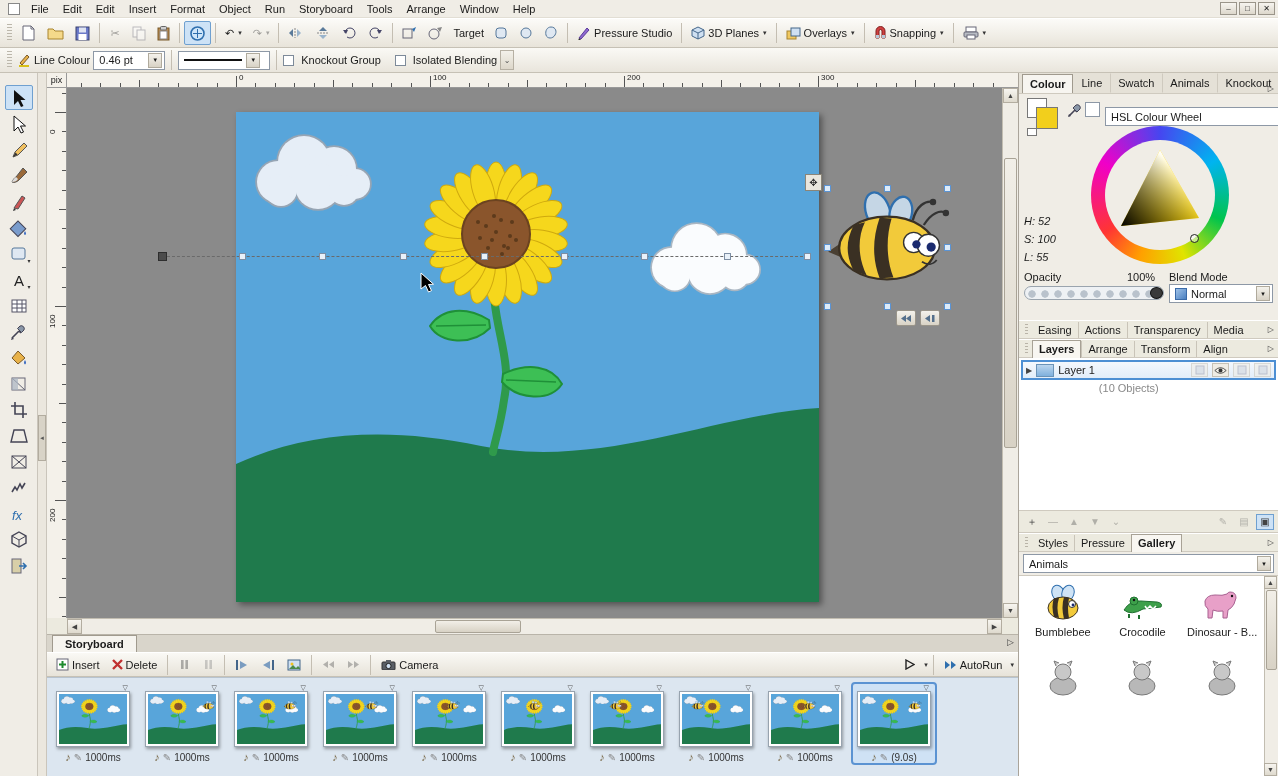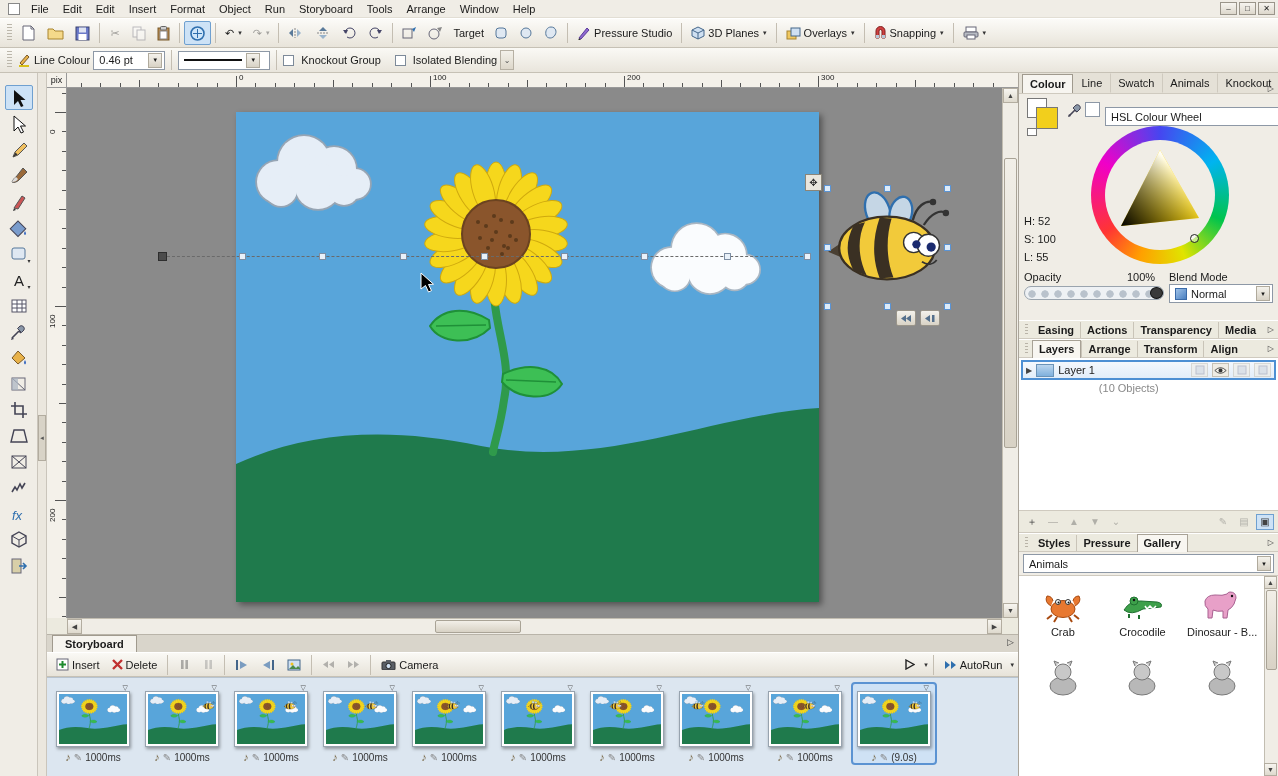--- a/index.html
+++ b/index.html
@@ -102,32 +102,32 @@
   .swatch-front{position:absolute;left:9px;top:9px;width:22px;height:22px;border:1px solid #777;}
   .swatch-mini{position:absolute;left:0;bottom:0;width:10px;height:8px;background:#fff;border:1px solid #777;}
   .eyedropper{position:absolute;left:48px;top:8px;}
   .none-swatch{position:absolute;left:66px;top:8px;width:15px;height:15px;background:#fff;border:1px solid #8d98a6;}
   .hsl-select{position:absolute;left:86px;top:13px;width:190px;}
   .wheel{position:absolute;left:72px;top:32px;width:138px;height:138px;border-radius:50%;
     background:conic-gradient(#4646f0,#00b4f0 58deg,#00c44c 112deg,#e0e400 158deg,#ffa000 198deg,#ff3434 236deg,#f000c8 300deg,#4646f0 360deg);}
   .wheel-inner{position:absolute;inset:14px;border-radius:50%;background:#f0ede6;}
   .wheel svg{position:absolute;inset:14px;}
   .hue-marker{position:absolute;left:99px;top:108px;width:9px;height:9px;border:1.5px solid #222;border-radius:50%;background:rgba(255,255,255,.5);}
-  .hsl-labels{position:absolute;left:5px;top:118px;line-height:18px;}
+  .hsl-labels{position:absolute;left:5px;top:118px;line-height:18px;font-style:italic;}
   .op-label{position:absolute;left:5px;top:177px;}
   .op-value{position:absolute;left:108px;top:177px;}
   .blend-label{position:absolute;left:150px;top:177px;}
   .op-slider{position:absolute;left:5px;top:192px;width:140px;height:14px;border:1px solid #9aa4ae;border-radius:7px;background:
      radial-gradient(circle 4px at 7px 7px,#b9c2cc 3.4px,transparent 4px);background-size:13px 14px;background-color:#eef1f4;}
   .op-handle{position:absolute;right:0px;top:0px;width:13px;height:12px;background:#3a3a3a;border-radius:50%;border:1px solid #111;}
   .blend-select{position:absolute;left:150px;top:190px;width:104px;}
   .blend-ic{width:12px;height:12px;background:linear-gradient(135deg,#9fc2e8,#4a7fc0);border:1px solid #3a6aa8;}
 
   .mini-tabs{height:19px;background:#eceadf;border-top:1px solid #fff;border-bottom:1px solid #cfcabf;display:flex;align-items:center;padding-left:6px;position:relative;}
-  .mini-tab{padding:2px 6px;white-space:nowrap;font-weight:bold;}
+  .mini-tab{padding:2px 6px;white-space:nowrap;}
   .mini-tab + .mini-tab{border-left:1px solid #c9c4b8;}
   .mini-tab.active{background:#f8f6f1;border:1px solid #a8a296;border-bottom:none;font-weight:bold;height:18px;margin-bottom:-1px;}
   .mini-chevron{position:absolute;right:4px;font-size:8px;color:#444;}
   .mini-grip{width:3px;height:12px;margin-right:4px;background:repeating-linear-gradient(#b9b4a8 0 1px,transparent 1px 3px);}
 
   .layers-list{height:153px;background:#fff;border-bottom:1px solid #cfcabf;padding:2px;}
   .layer-row{height:20px;border:2px solid #4d8fd3;background:linear-gradient(#f4f8fd,#e2edf9);display:flex;align-items:center;gap:4px;padding:0 3px;}
   .layer-thumb{width:18px;height:13px;background:linear-gradient(#bcd6ee,#7fb0dd);border:1px solid #6a93b8;}
   .layer-objects{color:#888;margin-top:36px;}
   .layer-spacer{flex:1;}
@@ -2016,29 +2016,28 @@
         </div>
       <div class="cat-select-row">
         <div class="combo cat-select">
           <span style="flex:1;">Animals</span>
             <div class="dd-box">▾</div>
         </div>
       </div>
       <div class="gallery" id="gallery">
           <div class="g-item">
             <svg viewBox="0 0 42 40">
-              <ellipse cx="21" cy="25" rx="12" ry="8.5" fill="#e87830" stroke="#a84a10"></ellipse>
-              <circle cx="16" cy="18" r="2.5" fill="#fff" stroke="#333"></circle>
-              <circle cx="26" cy="18" r="2.5" fill="#fff" stroke="#333"></circle>
-              <circle cx="16.5" cy="18.5" r="1" fill="#111"></circle>
-              <circle cx="26.5" cy="18.5" r="1" fill="#111"></circle>
-              <path d="M9,22 q-7,-4 -4,-10 q5,0 6,5 M33,22 q7,-4 4,-10 q-5,0 -6,5" fill="#e87830" stroke="#a84a10"></path>
-              <path d="M10,31 l-5,4 M15,33 l-3,5 M32,31 l5,4 M27,33 l3,5" stroke="#a84a10" stroke-width="2"></path>
+              <ellipse cx="16" cy="9" rx="6" ry="8" fill="#cfe3f5" stroke="#2f6fae" transform="rotate(-20 16 9)"></ellipse>
+              <ellipse cx="26" cy="9" rx="6" ry="8" fill="#cfe3f5" stroke="#2f6fae" transform="rotate(20 26 9)"></ellipse>
+              <ellipse cx="21" cy="24" rx="15" ry="11" fill="#f2ca3a" stroke="#3a3023"></ellipse>
+              <path d="M12,14 q-3,8 0,19 l5,1 q-3,-11 0,-20 Z M22,13 q-3,10 0,22 l5,-1 q-2,-10 0,-20 Z" fill="#3a3023"></path>
+              <circle cx="30" cy="20" r="3.5" fill="#fff" stroke="#333"></circle>
+              <circle cx="31" cy="21" r="1.4" fill="#1a2a6e"></circle>
             </svg>
-            <div class="g-label">Crab</div>
+            <div class="g-label">Bumblebee</div>
           </div>
           <div class="g-item">
             <svg viewBox="0 0 42 40">
               <path d="M3,26 q6,-10 17,-9 l16,1 q6,1 4,5 l-18,2 q-12,7 -19,1 Z" fill="#3da04a" stroke="#1f7030"></path>
               <circle cx="13" cy="17" r="4" fill="#3da04a" stroke="#1f7030"></circle>
               <circle cx="13" cy="16" r="1.2" fill="#111"></circle>
               <path d="M24,22 l2,3 3,-3 3,3 3,-3" fill="none" stroke="#fff" stroke-width="1.5"></path>
               <path d="M8,30 v4 M18,31 v4" stroke="#1f7030" stroke-width="2"></path>
             </svg>
             <div class="g-label">Crocodile</div>

